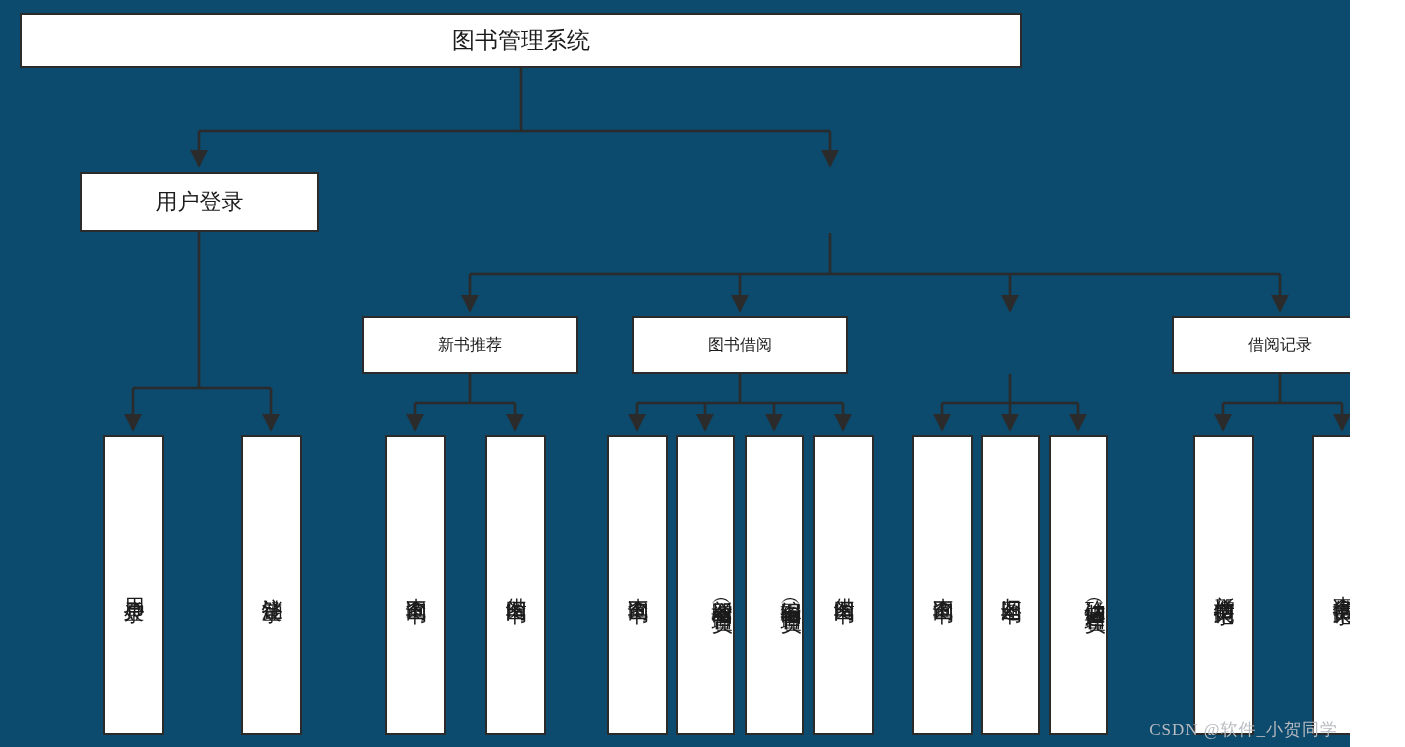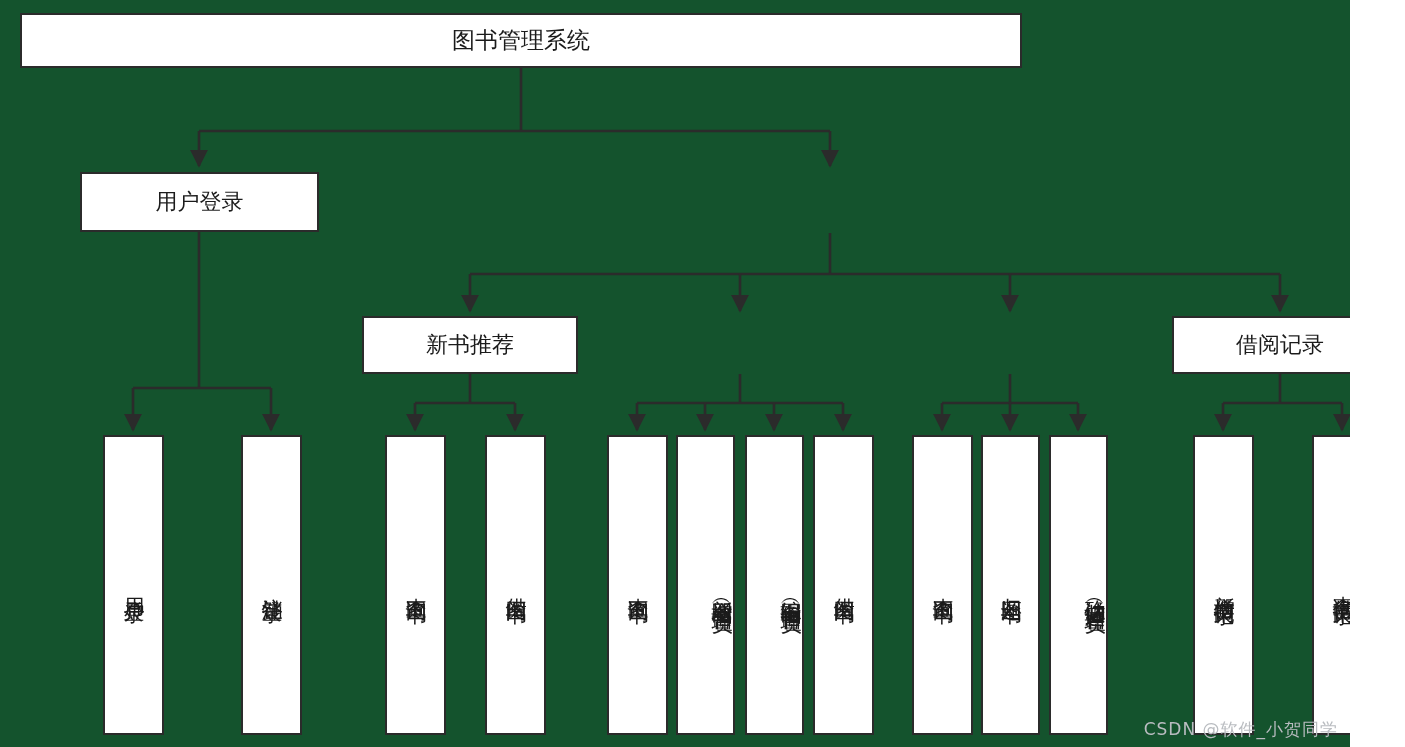--- a/index.html
+++ b/index.html
@@ -9,21 +9,21 @@
     background: #ffffff;
   }
   body {
     font-family: "DejaVu Sans", "Liberation Sans", sans-serif;
     color: #1a1a1a;
   }
   #canvas {
     position: relative;
     width: 1350px;
     height: 747px;
-    background: #14532d;
+    background: #0c4a6e;
     overflow: hidden;
   }
   .edges {
     position: absolute;
     left: 0;
     top: 0;
     width: 1405px;
     height: 747px;
     pointer-events: none;
   }
@@ -38,21 +38,21 @@
     text-align: center;
     color: #1b1b1b;
   }
   .node.root {
     font-size: 23px;
   }
   .node.level2 {
     font-size: 22px;
   }
   .node.level3 {
-    font-size: 22px;
+    font-size: 16px;
   }
   .node.leaf {
     font-size: 21px;
     writing-mode: vertical-rl;
     text-orientation: upright;
     line-height: 1.12;
     letter-spacing: 2px;
     align-items: flex-start;
     justify-content: center;
     padding-top: 14px;
@@ -65,20 +65,21 @@
     display: block;
   }
   .watermark {
     position: absolute;
     right: 12px;
     bottom: 6px;
     font-size: 17px;
     color: #b9bcc0;
     letter-spacing: 1px;
     white-space: nowrap;
+    font-family: Liberation Serif, serif;
   }
 </style>
 </head>
 <body>
 
 <div id="canvas">
 
   <svg class="edges" viewBox="0 0 1405 747" width="1405" height="747" xmlns="http://www.w3.org/2000/svg">
     <defs>
       <marker id="arrow" viewBox="0 0 10 10" refX="9" refY="5" markerWidth="7" markerHeight="7" orient="auto-start-reverse">
@@ -133,20 +134,23 @@
     <span class="label">图书管理系统</span>
   </div>
 
   <div class="node level2" style="left:80px; top:172px; width:239px; height:60px;">
     <span class="label">用户登录</span>
   </div>
 
   <div class="node level3" style="left:362px; top:316px; width:216px; height:58px;">
     <span class="label">新书推荐</span>
   </div>
+  <div class="node level3" style="left:632px; top:316px; width:216px; height:58px;">
+    <span class="label">图书借阅</span>
+  </div>
   <div class="node level3" style="left:1172px; top:316px; width:216px; height:58px;">
     <span class="label">借阅记录</span>
   </div>
 
   <div class="node leaf short" style="left:103px; top:435px; width:61px; height:300px;">
     <span class="label">用户登录</span>
   </div>
   <div class="node leaf short" style="left:241px; top:435px; width:61px; height:300px;">
     <span class="label">注销登录</span>
   </div>

